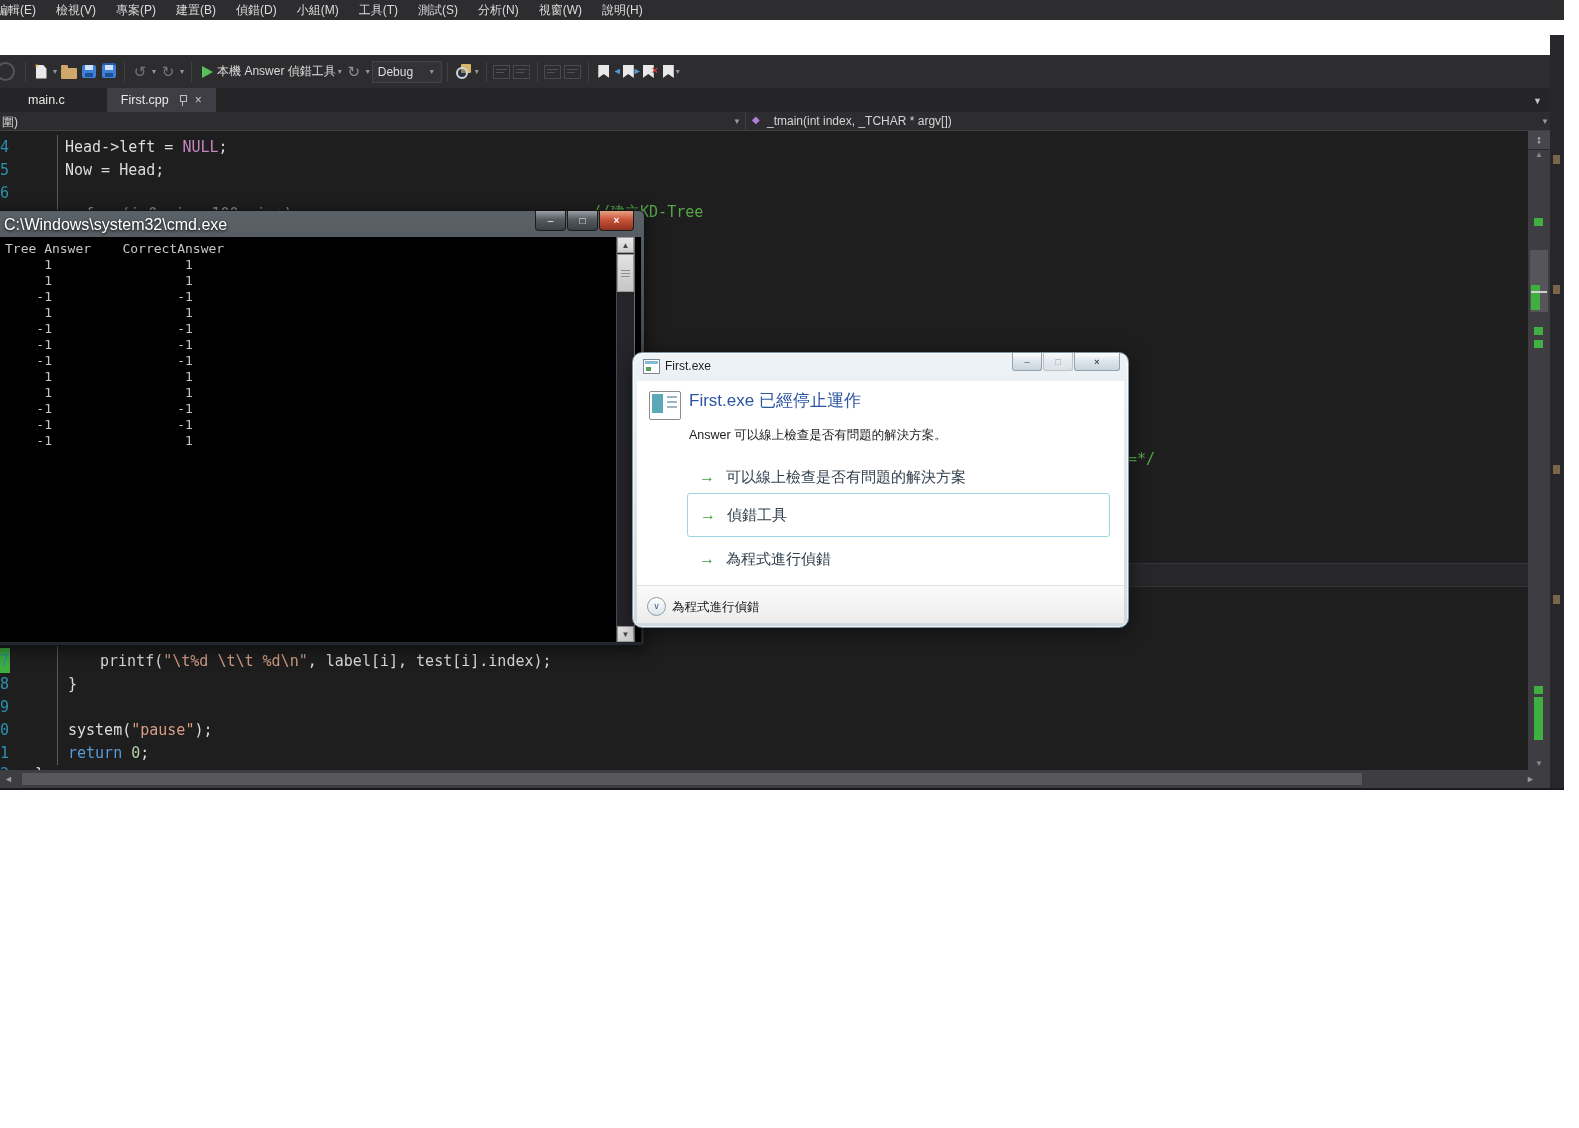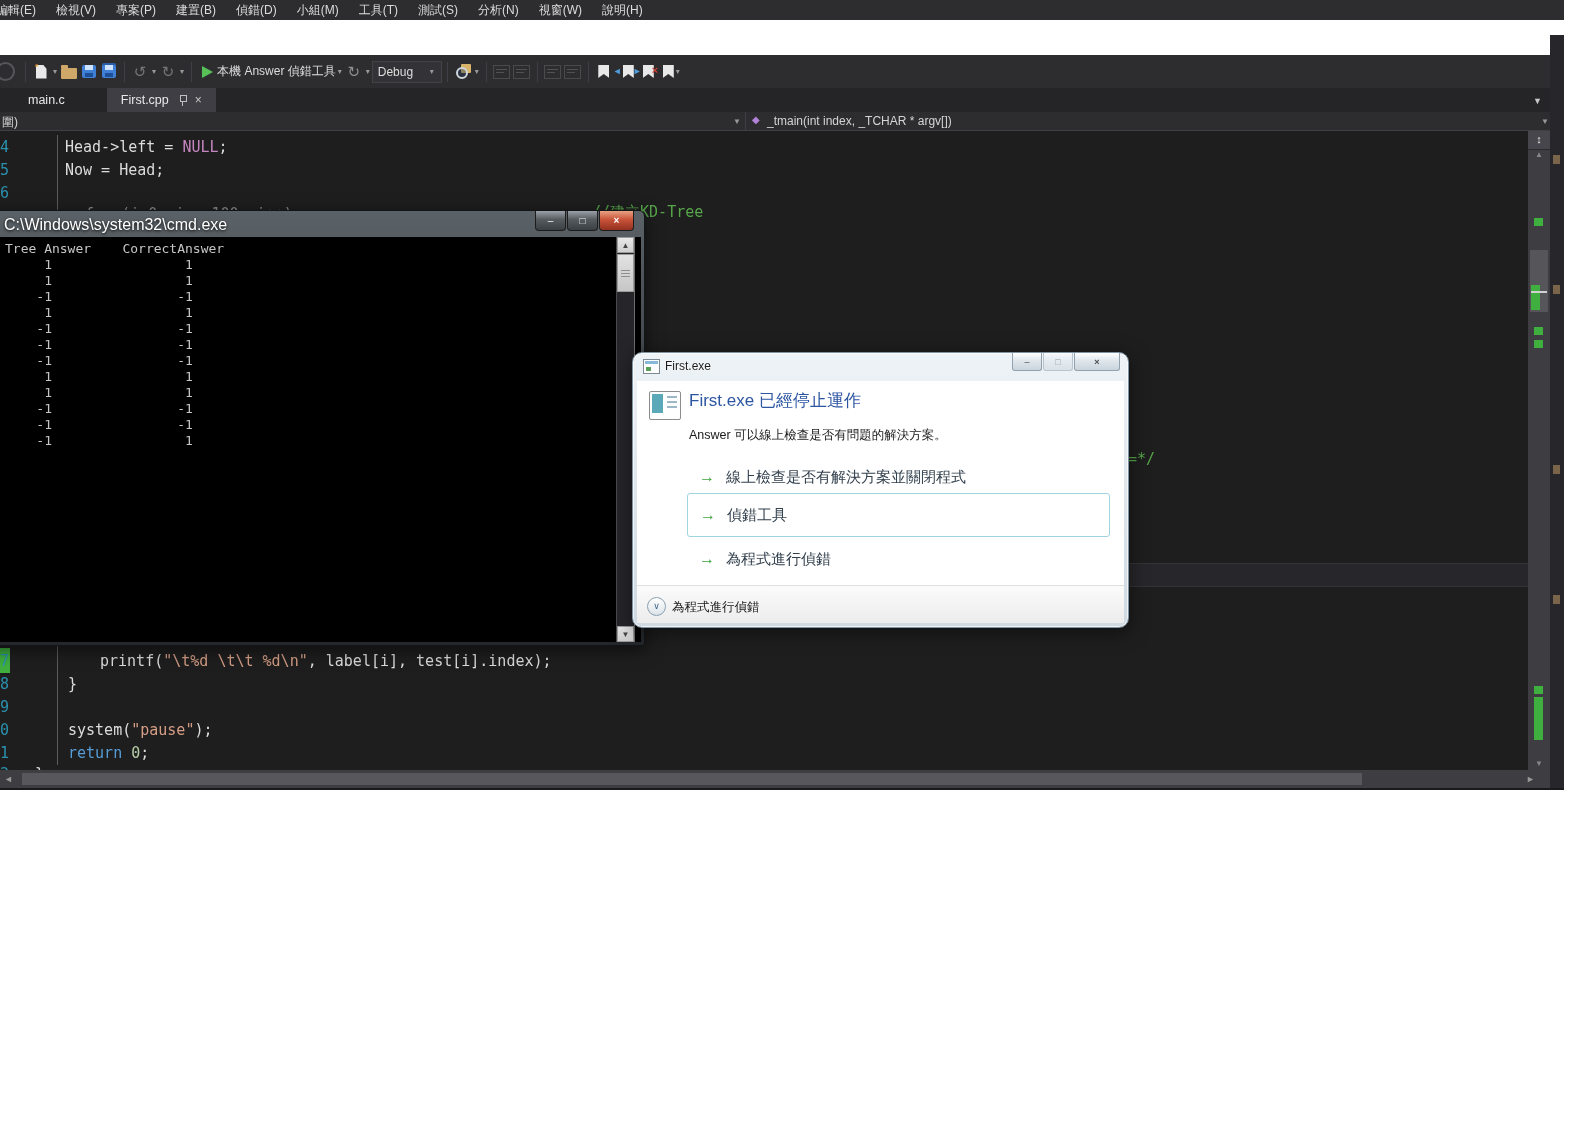--- a/index.html
+++ b/index.html
@@ -325,21 +325,21 @@
       <div class="dbtn" style="opacity:.55">□</div>
       <div class="dbtn close">×</div>
     </div>
     <div class="dlg-client">
       <span class="appicon32"></span>
       <div class="dlg-heading">First.exe 已經停止運作</div>
       <div class="dlg-sub">Answer 可以線上檢查是否有問題的解決方案。</div>
       <div>
           <div class="cmdlink" style="top: 82px;">
             <span class="arrow">→</span>
-            <span class="linktext">線上檢查是否有解決方案並關閉程式</span>
+            <span class="linktext">可以線上檢查是否有問題的解決方案</span>
           </div>
           <div class="cmdlink focused" style="top: 112px;">
             <span class="arrow">→</span>
             <span class="linktext">偵錯工具</span>
           </div>
           <div class="cmdlink" style="top: 164px;">
             <span class="arrow">→</span>
             <span class="linktext">為程式進行偵錯</span>
           </div>
         </div>

